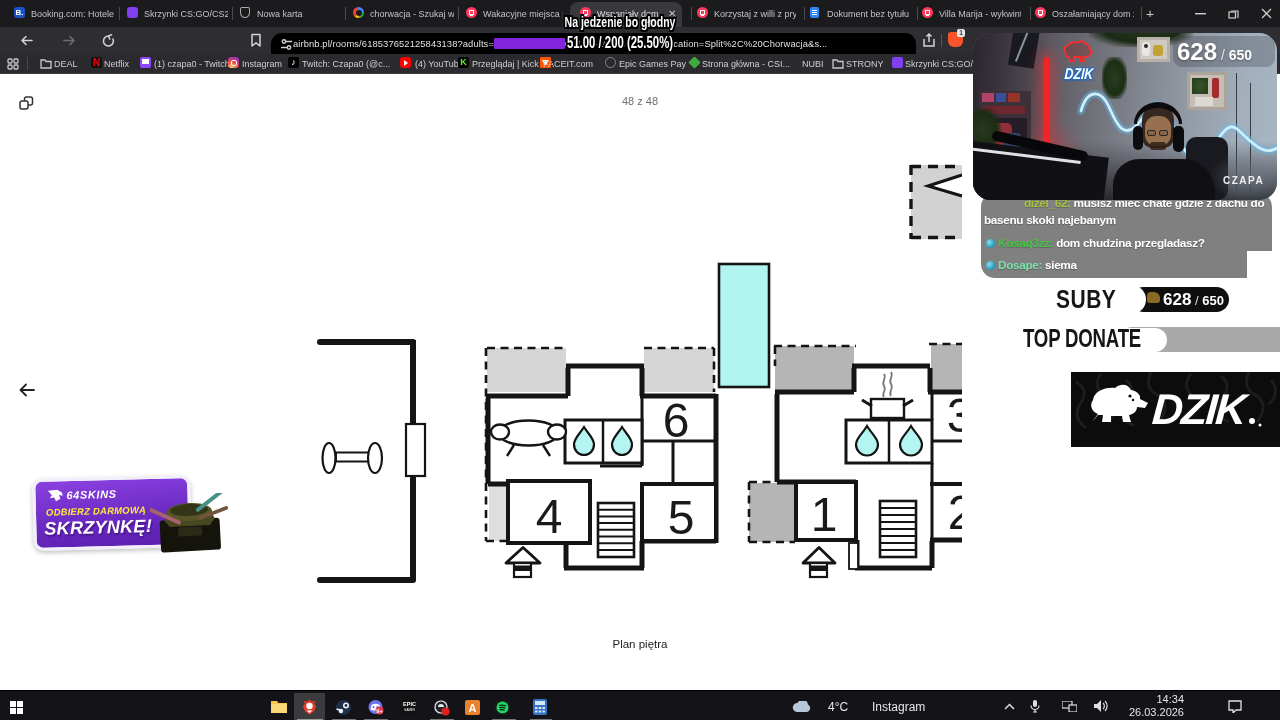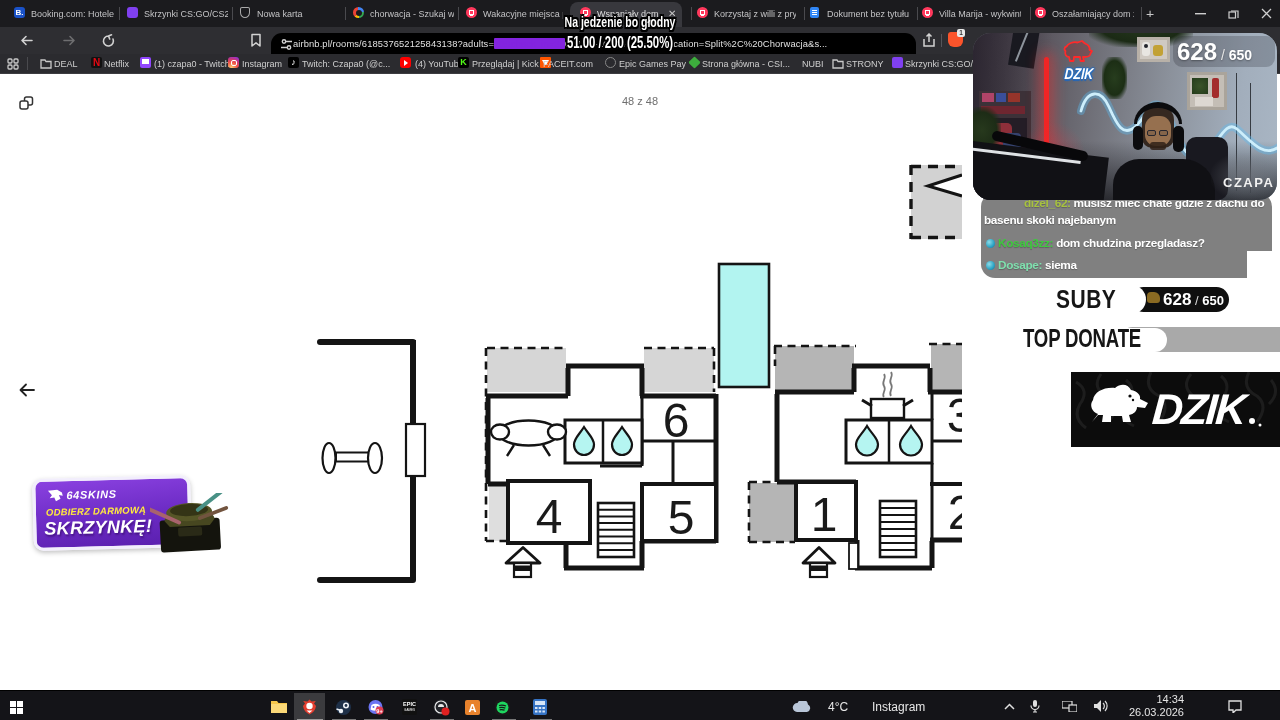--- a/index.html
+++ b/index.html
@@ -271,20 +271,21 @@
           <text x="681" y="534">5</text>
           <text x="676" y="437">6</text>
    <text x="824" y="531">1</text>
           <text x="961" y="529">2</text>
           <text x="960" y="432">3</text>
   </g>
 
   <rect x="962" y="80" width="318" height="612" fill="#fff"></rect>
  </svg>
  <div class="abs" style="left:0;top:21px;width:1280px;text-align:center;font-size:11px;color:#6f6f6f">48 z 48</div>
+ <div class="abs" style="left:0;top:564px;width:1280px;text-align:center;font-size:11.5px;color:#222">Plan piętra</div>
  <svg class="abs" style="left:18px;top:308px" width="18" height="16" viewBox="0 0 18 16">
         <path d="M16,8 H3 M8,2.5 L2.5,8 l5.5,5.5" stroke="#222" stroke-width="1.8" fill="none" stroke-linecap="round" stroke-linejoin="round"></path>
       </svg>
  <svg class="abs" style="left:19px;top:22px" width="15" height="15" viewBox="0 0 15 15">
         <g fill="#fff" stroke="#333" stroke-width="1.5">
           <rect x="5.5" y="1" width="8" height="8" rx="2"></rect>
           <rect x="1" y="5" width="8" height="8" rx="2"></rect>
         </g>
       </svg>
 </div>
@@ -462,21 +463,21 @@
  <svg class="abs" style="left:88px;top:5px" width="34" height="28" viewBox="0 0 34 28">
         <g stroke="#ff2a2a" stroke-width="1.8" fill="rgba(140,25,25,.3)" stroke-linejoin="round">
           <path d="M8,19 C5,19 3.5,16 4.5,13 C3,12 3,9 5.5,8.5 C7,5.5 12,3.5 16.5,4.5 L21,3 L24,5.5 C27,6.5 29,9 28.5,12 L31,13 L29.5,15.5 C29.5,17.5 27,19 24,19 L22,19 L23,23 L19.5,23 L19,19 L13,19 L12.5,23 L9,23 Z"></path>
         </g>
       </svg>
  <div class="abs" style="left:80px;top:32px;width:52px;text-align:center;font-size:15px;font-weight:700;font-style:italic;color:#fff;transform:scale(.82,1.05) skewX(-5deg);text-shadow:0 0 4px #2f86d8,-1.5px 0 1px #2361b2,1.5px 0 1px #2361b2,0 -1.5px 1px #2361b2,0 1.5px 1px #2361b2;z-index:5">DZIK</div>
 
  <div class="abs" style="left:200px;top:3px;width:102px;height:31px;background:rgba(22,22,30,.22);border-radius:9px"></div>
  <div class="abs" style="left:204px;top:5px;font-size:24px;font-weight:700;color:#fff;text-shadow:0 1px 2px rgba(0,0,0,.35)">628<span style="font-size:14px;font-weight:400;color:#e8e8e8"> / </span><span style="font-size:14px">650</span></div>
  <div class="abs" style="left:238px;top:120px;width:70px;height:47px;background:radial-gradient(ellipse,rgba(120,124,132,.5) 0%,rgba(120,124,132,0) 75%)"></div>
- <div class="abs" style="left:250px;top:142px;font-size:13px;font-weight:700;letter-spacing:1.5px;color:#f0f0f0">CZAPA</div>
+ <div class="abs" style="left:250px;top:142px;font-size:10px;font-weight:700;letter-spacing:1.5px;color:#f0f0f0">CZAPA</div>
 </div>
 
 <div id="chat"></div>
 <div class="chl" style="left:1024px;top:196px;z-index:31"><span style="color:#a7c23f">dizel_62:</span> musisz miec chate gdzie z dachu do</div>
 <div class="chl" style="left:984px;top:213px;z-index:31">basenu skoki najebanym</div>
 <div class="chl" style="left:986px;top:236px;z-index:31"><span class="badge"></span><span style="color:#3fca3f">Kosaq3zz:</span> dom chudzina przegladasz?</div>
 <div class="chl" style="left:986px;top:258px;z-index:31"><span class="badge"></span><span style="color:#7fe0ae">Dosape:</span> siema</div>
 <div class="abs" style="left:1247px;top:251px;width:33px;height:29px;background:#fff;z-index:32"></div>
 
 <div class="abs" style="left:1056px;top:284px;font-size:21px;font-weight:700;color:#161616;letter-spacing:.5px;transform:scale(1,1.25);transform-origin:top;z-index:30">SUBY</div>

